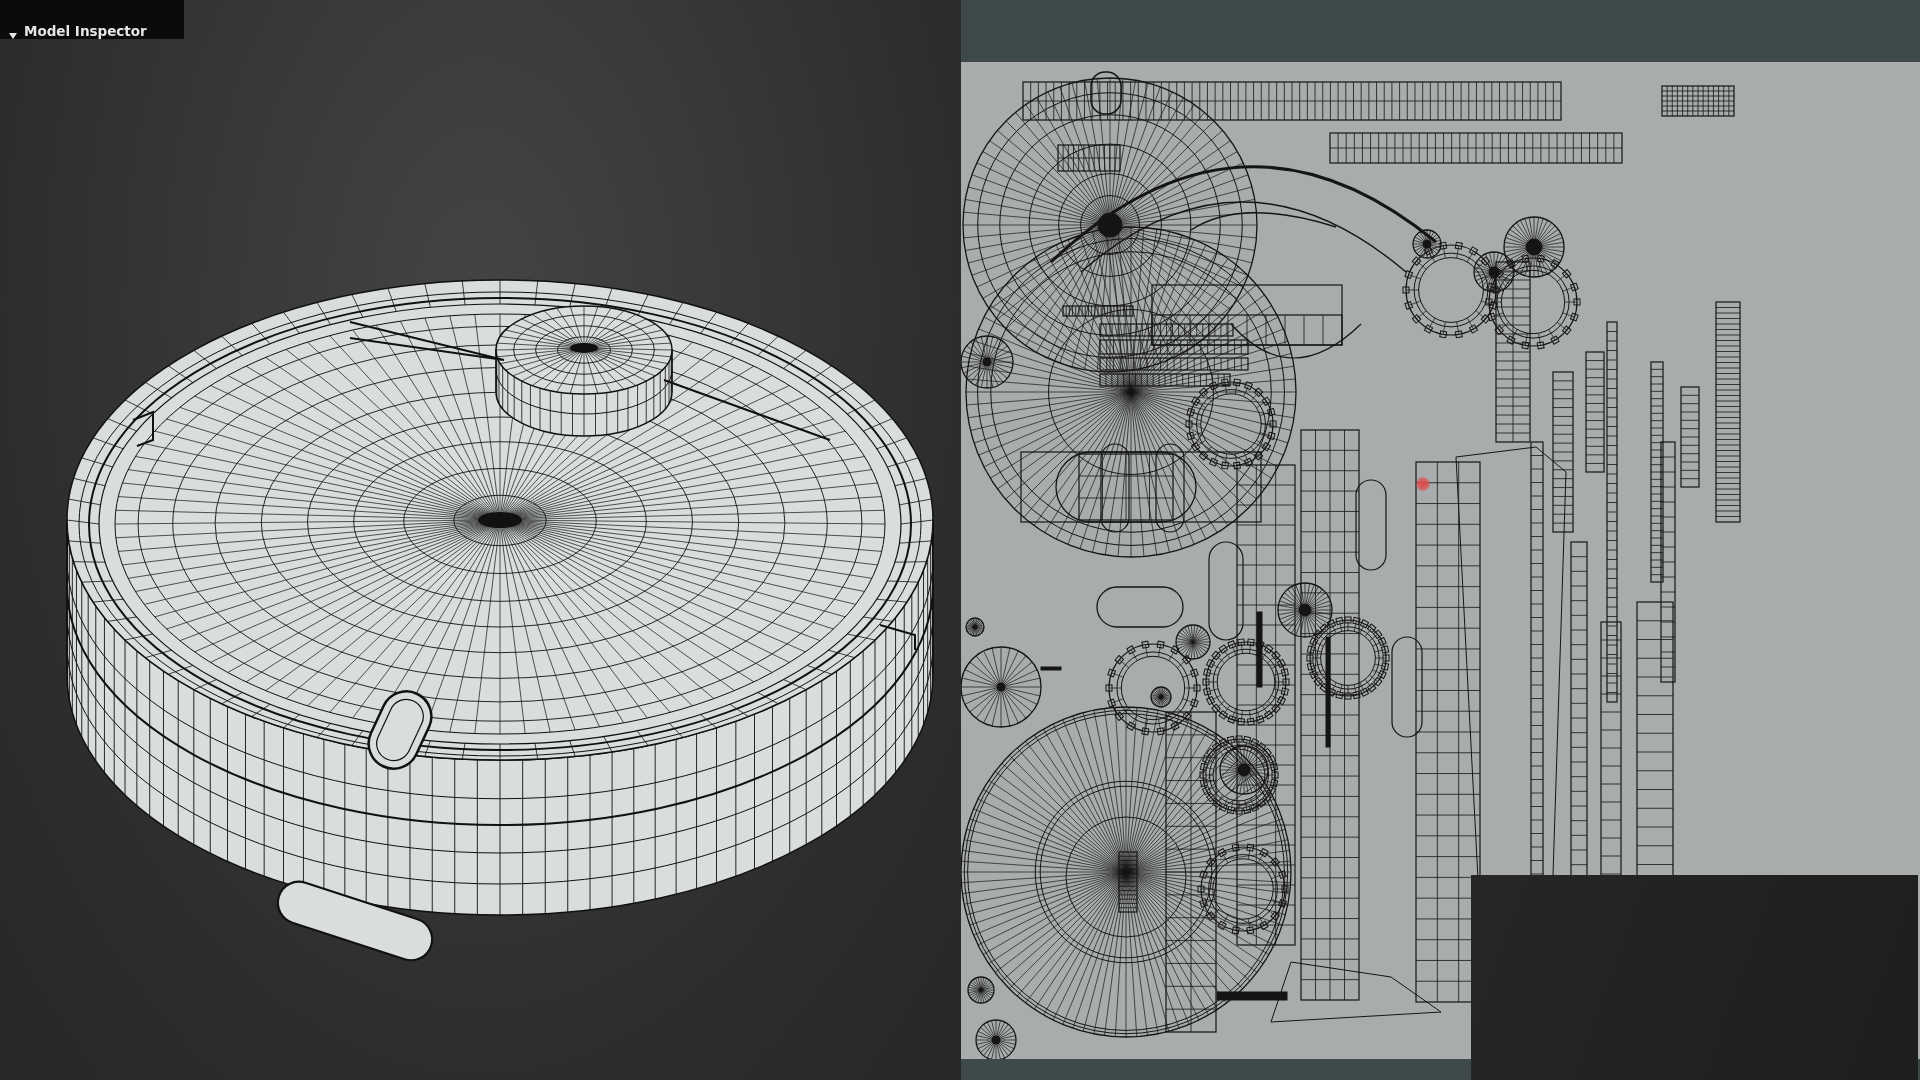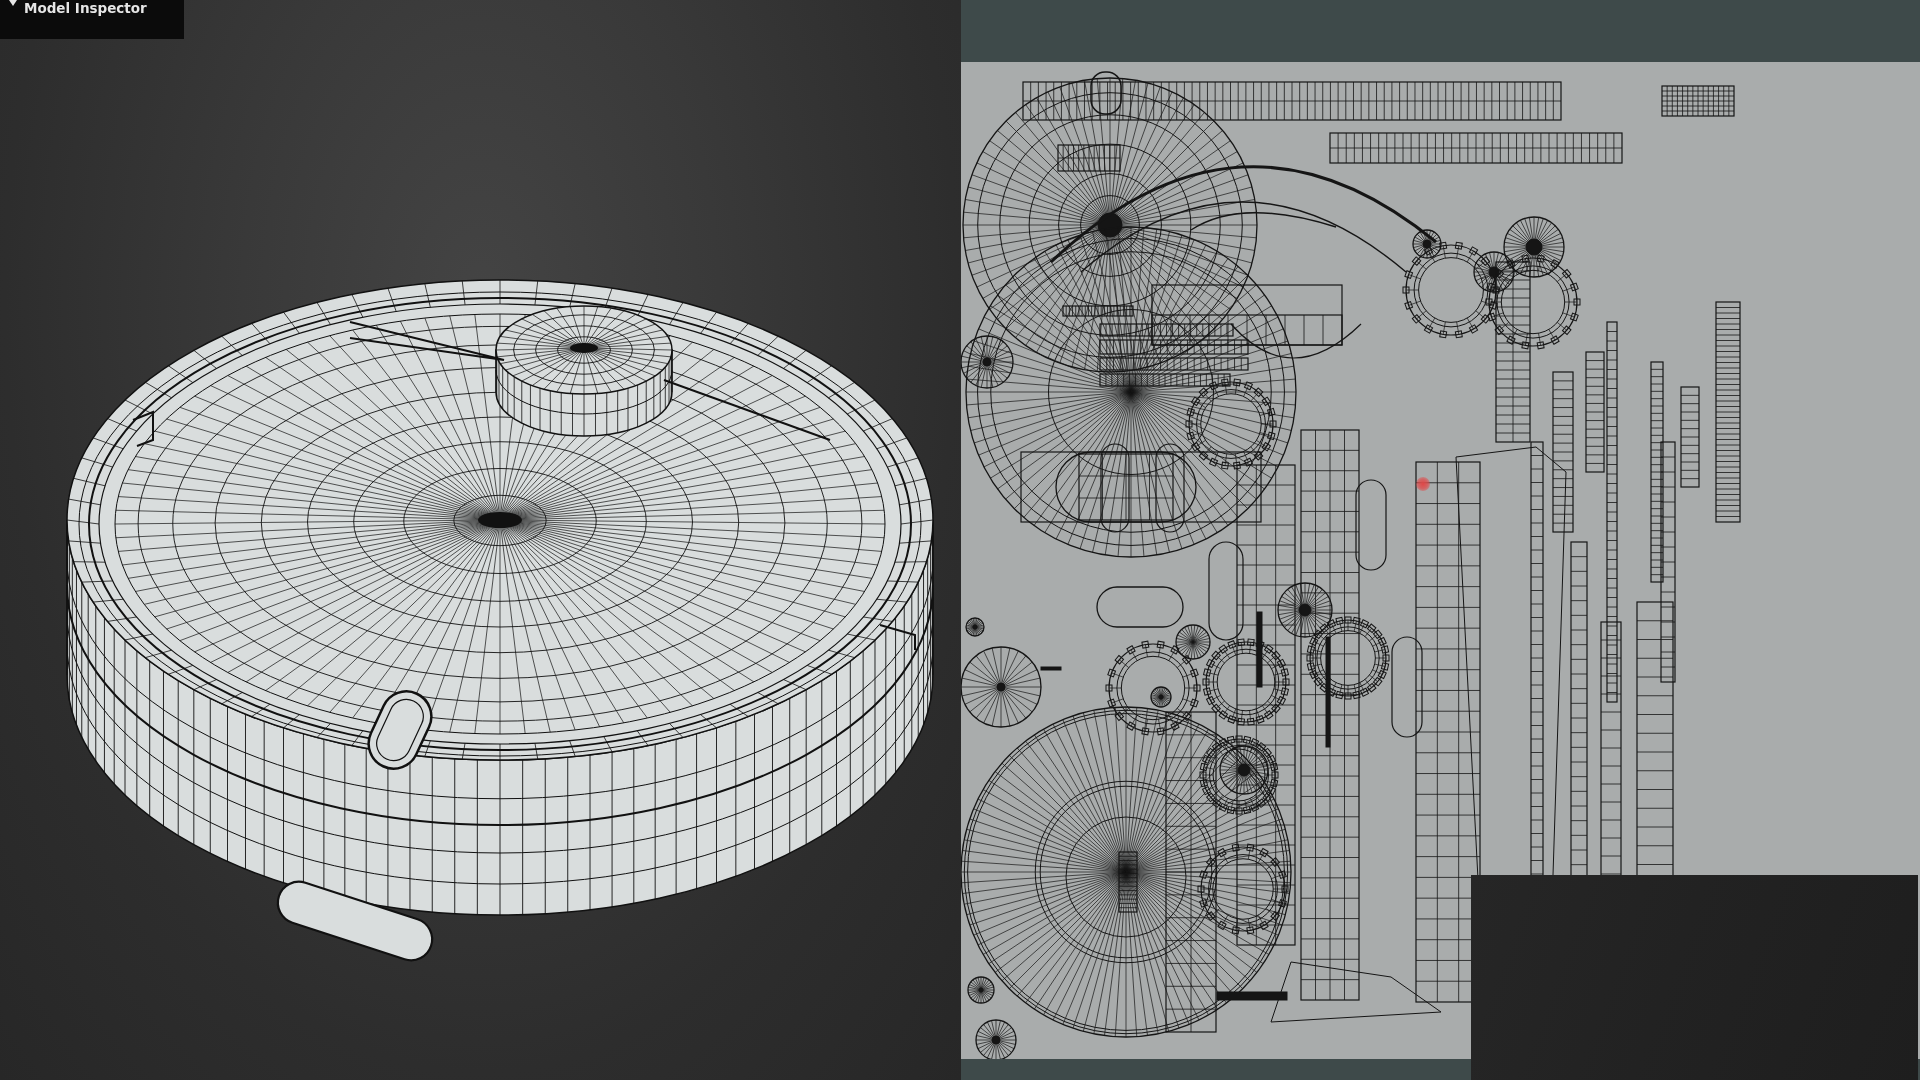--- a/index.html
+++ b/index.html
@@ -5,21 +5,21 @@
   html, body { margin:0; padding:0; width:1920px; height:1080px; overflow:hidden; background:#2a2a2a; }
   body { position:relative; font-family:"DejaVu Sans", sans-serif; }
   #viewport {
     position:absolute; left:0; top:0; width:961px; height:1080px;
     background: radial-gradient(ellipse at 50% 28%, #444 0%, #393939 35%, #2d2d2d 70%, #272727 100%);
     overflow:hidden;
   }
   #inspector-header {
     position:absolute; left:0; top:0; width:184px; height:39px;
     background:#0b0b0b; color:#e6e6e6; font-size:13.5px; font-weight:bold;
-    display:flex; align-items:flex-start; padding-left:9px; box-sizing:border-box; cursor:pointer; z-index:5;
+    display:flex; align-items:flex-end; padding-left:9px; box-sizing:border-box; cursor:pointer; z-index:5;
   }
   #inspector-header .caret {
     width:0; height:0; border-left:4.5px solid transparent; border-right:4.5px solid transparent;
     border-top:6px solid #e6e6e6; margin-right:7px;
   }
   #model-svg { position:absolute; left:0; top:0; }
   #uv-panel { position:absolute; left:961px; top:0; width:959px; height:1080px; background:#3e4a4a; overflow:hidden; }
   #uv-sheet { position:absolute; left:0; top:62px; width:959px; height:997px; background:#a9acac; overflow:hidden; }
   #uv-svg { position:absolute; left:0; top:0; }
   #overlay-box {

